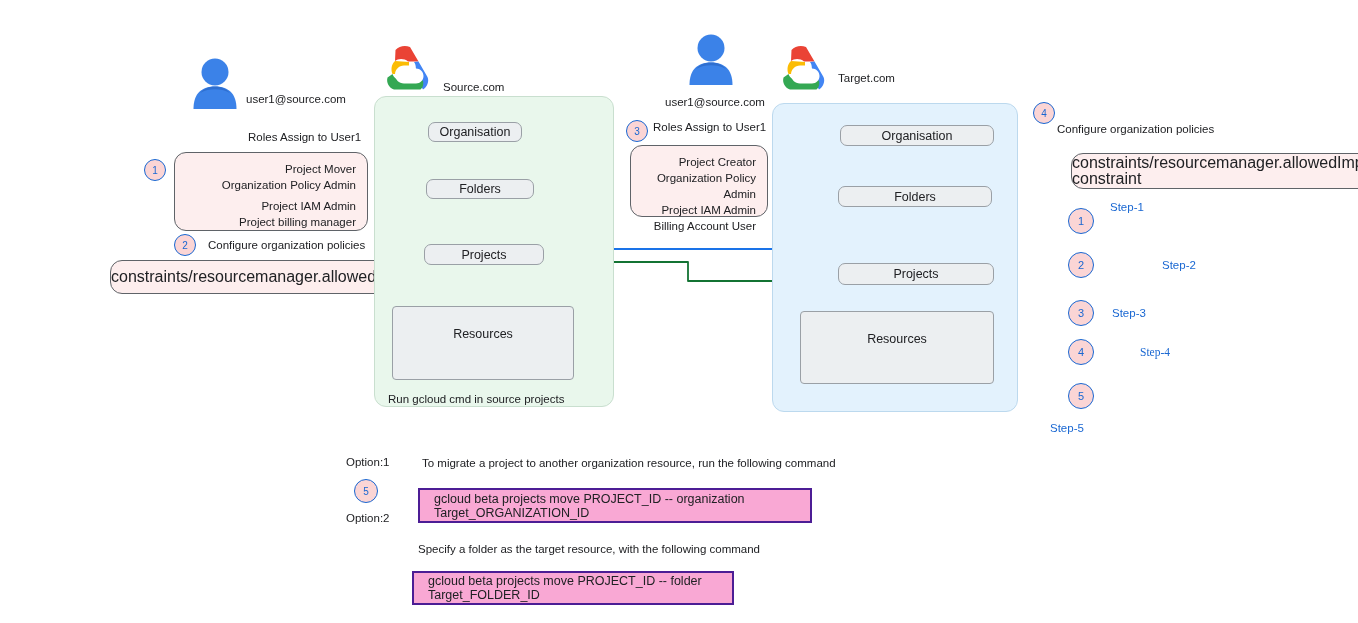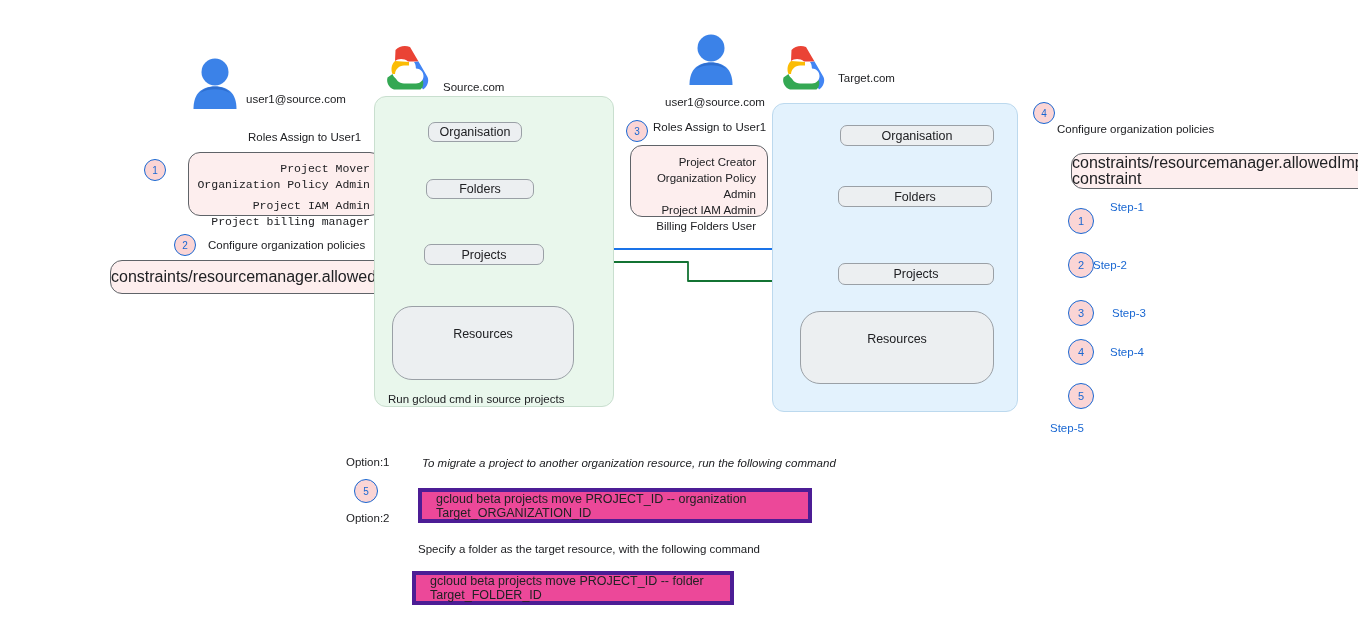--- a/index.html
+++ b/index.html
@@ -39,21 +39,21 @@
     background: #eceff1;
     border: 1px solid #9aa0a6;
     border-radius: 7px;
     box-sizing: border-box;
     display: flex;
     align-items: center;
     justify-content: center;
     font-size: 12.5px;
     color: #202124;
   }
-  .node.resources { align-items: flex-start; padding-top: 20px; border-radius: 20px; }
+  .node.resources { align-items: flex-start; padding-top: 20px; border-radius: 4px; }
 
   
   .pinkbox {
     background: #fdeeee;
     border: 1px solid #5f6368;
     border-radius: 12px;
     box-sizing: border-box;
     font-size: 11.5px;
     line-height: 16px;
     color: #202124;
@@ -65,22 +65,22 @@
   .pinkbox.constraint {
     display: flex;
     align-items: center;
     padding-left: 0;
     font-size: 16px;
     margin-left: 34px;
   }
 
   
   .cmdbox {
-    background: #ec4899;
-    border: 4px solid #4c1d95;
+    background: #f9a8d4;
+    border: 2px solid #4c1d95;
     box-sizing: border-box;
     display: flex;
     align-items: center;
     padding-left: 14px;
     font-size: 12.5px;
     color: #202124;
   }
 
   
   .circle {
@@ -152,21 +152,21 @@
       <path d="M1.5,52 C1.5,36 10,29.5 23,29.5 C36,29.5 44.5,36 44.5,52 Z" fill="#3b82e8"></path>
       <path d="M8,36 C12,31.5 17,29.5 23,29.5 C29,29.5 34,31.5 38,36 C33,33.2 28.3,32.2 23,32.2 C17.7,32.2 13,33.2 8,36 Z" fill="#2f6fd0"></path>
     </svg>
   </div>
   <div class="abs lbl" style="left:246px; top:93px;">user1@source.com</div>
 
   <div class="abs lbl" style="left:248px; top:131px;">Roles Assign to User1</div>
 
   <div class="abs circle small" style="left:144px; top:159px;">1</div>
 
-  <div class="abs pinkbox roles" style="left:188px; top:152px; width:194px; height:64px;font-family:Liberation Mono, monospace;">
+  <div class="abs pinkbox roles" style="left:174px; top:152px; width:194px; height:79px;">
     <div>Project Mover</div>
     <div>Organization Policy Admin</div>
     <div style="height:5px;"></div>
     <div>Project IAM Admin</div>
     <div>Project billing manager</div>
   </div>
 
   <div class="abs circle small" style="left:174px; top:234px;">2</div>
   <div class="abs lbl" style="left:208px; top:239px;">Configure organization policies</div>
 
@@ -203,21 +203,21 @@
   </div>
   <div class="abs lbl" style="left:665px; top:96px;">user1@source.com</div>
 
   <div class="abs circle small" style="left:626px; top:120px;">3</div>
   <div class="abs lbl" style="left:653px; top:121px;">Roles Assign to User1</div>
 
   <div class="abs pinkbox roles" style="left:630px; top:145px; width:138px; height:72px;">
     <div>Project Creator</div>
     <div>Organization Policy Admin</div>
     <div>Project IAM Admin</div>
-    <div>Billing Folders User</div>
+    <div>Billing Account User</div>
   </div>
 
   <div class="abs" style="left:774px; top:44px;">
     <svg width="58" height="50" viewBox="0 0 58 50">
       <path d="M17.5,6 C21,2 27,1 32,3 L40.5,17.5 L30,17.5 C26,14 20,14.5 17,17 Z" fill="#ea4335"></path>
       <path d="M40.5,17.5 L49.5,33 C51.5,37.5 49,43 45,45.5 L36,30.5 C38.5,27.5 38.5,21 36,18 Z" fill="#4285f4"></path>
       <path d="M17,17 C13.5,20 12.5,25.5 14.5,30 L31,30 L31,18 Z" fill="#fbbc05"></path>
       <path d="M14.5,30 C16,34 19.5,36.5 24,36.5 L45,36.5 C45.8,39.8 45.2,43.5 42.5,45.5 L16,45.5 C11,44 8,38.5 9.5,33.5 Z" fill="#34a853"></path>
       <path d="M26,21.5 C21,21.5 17,25.5 17,30.5 C17,35.5 21,39.5 26,39.5 L38,39.5 C42.2,39.5 45.5,36.2 45.5,32 C45.5,27.8 42.2,24.5 38,24.5 C36.5,22.7 34,21.5 31.5,21.5 Z" fill="#ffffff"></path>
     </svg>
@@ -233,33 +233,33 @@
 
   <div class="abs circle small" style="left:1033px; top:102px;">4</div>
   <div class="abs lbl" style="left:1057px; top:123px;">Configure organization policies</div>
 
   <div class="abs pinkbox constraint" style="left:1037px; top:153px; width:300px; height:36px;">constraints/resourcemanager.allowedImportSources constraint</div>
 
   <div class="abs circle legend" style="left:1068px; top:208px;">1</div>
   <div class="abs lbl blue" style="left:1110px; top:201px;">Step-1</div>
 
   <div class="abs circle legend" style="left:1068px; top:252px;">2</div>
-  <div class="abs lbl blue" style="left:1093px; top:259px;text-align:right;">Step-2</div>
+  <div class="abs lbl blue" style="left:1162px; top:259px;text-align:right;">Step-2</div>
 
   <div class="abs circle legend" style="left:1068px; top:300px;">3</div>
   <div class="abs lbl blue" style="left:1112px; top:307px;">Step-3</div>
 
   <div class="abs circle legend" style="left:1068px; top:339px;">4</div>
-  <div class="abs lbl blue" style="left:1110px; top:346px;">Step-4</div>
+  <div class="abs lbl blue" style="left:1140px; top:346px;font-family:Liberation Serif, serif;">Step-4</div>
 
   <div class="abs circle legend" style="left:1068px; top:383px;">5</div>
   <div class="abs lbl blue" style="left:1050px; top:390px;margin-top:32px;">Step-5</div>
 
   <div class="abs lbl" style="left:346px; top:456px;">Option:1</div>
-  <div class="abs lbl" style="left:422px; top:457px;font-style:italic;">To migrate a project to another organization resource, run the following command</div>
+  <div class="abs lbl" style="left:422px; top:457px;">To migrate a project to another organization resource, run the following command</div>
 
   <div class="abs circle small" style="left:354px; top:479px; width:24px; height:24px;">5</div>
 
   <div class="abs cmdbox" style="left:418px; top:488px; width:394px; height:35px;">gcloud beta projects move PROJECT_ID -- organization Target_ORGANIZATION_ID</div>
 
   <div class="abs lbl" style="left:346px; top:512px;">Option:2</div>
   <div class="abs lbl" style="left:418px; top:543px;">Specify a folder as the target resource, with the following command</div>
 
   <div class="abs cmdbox" style="left:412px; top:571px; width:322px; height:34px;">gcloud beta projects move PROJECT_ID -- folder Target_FOLDER_ID</div>
 

